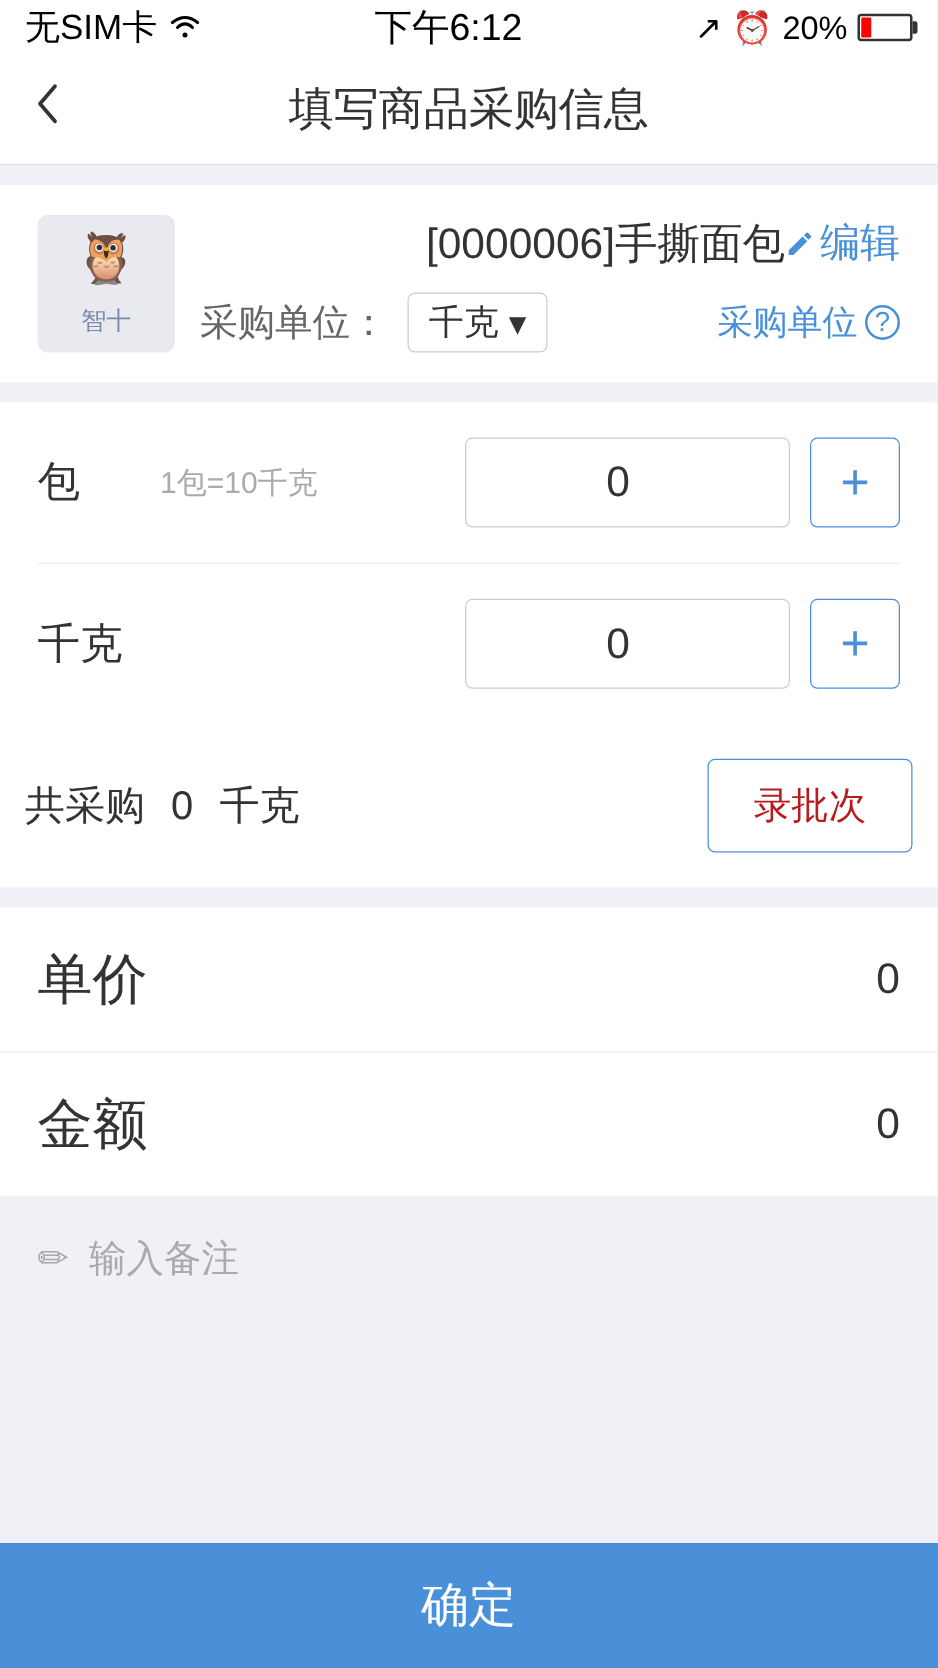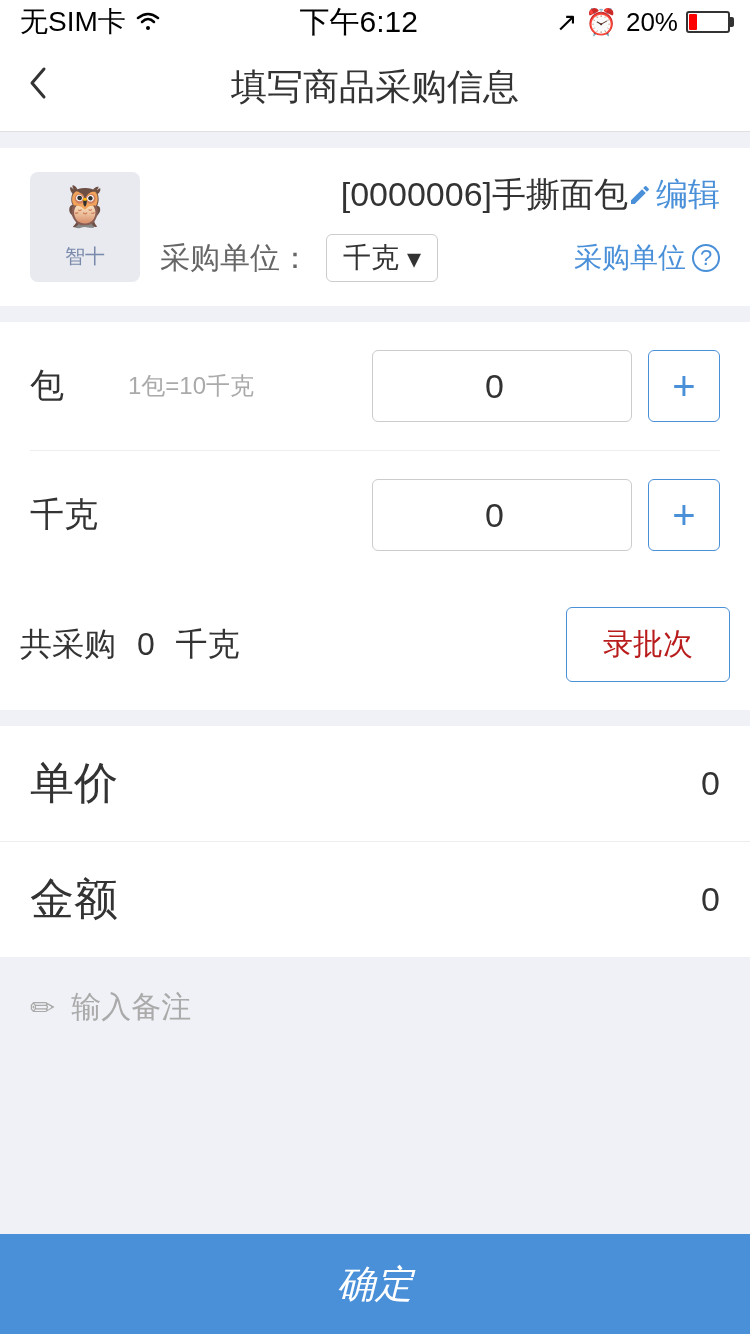--- a/index.html
+++ b/index.html
@@ -280,21 +280,20 @@
       height: 100px;
       background: #4a90d9;
       color: #fff;
       font-size: 38px;
       display: flex;
       align-items: center;
       justify-content: center;
       cursor: pointer;
       border: none;
       outline: none;
-      font-style: italic;
     }
 
     .content-wrap {
       padding-bottom: 100px;
     }
   </style>
 </head>
 <body>
 
 <div class="content-wrap">

